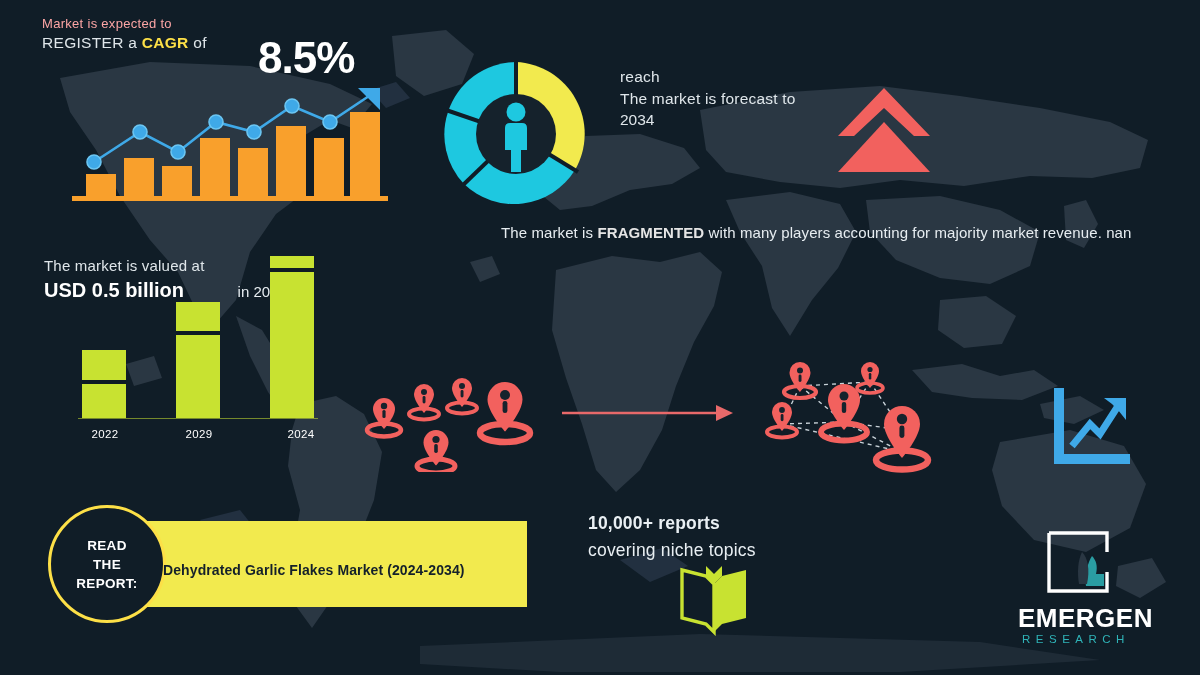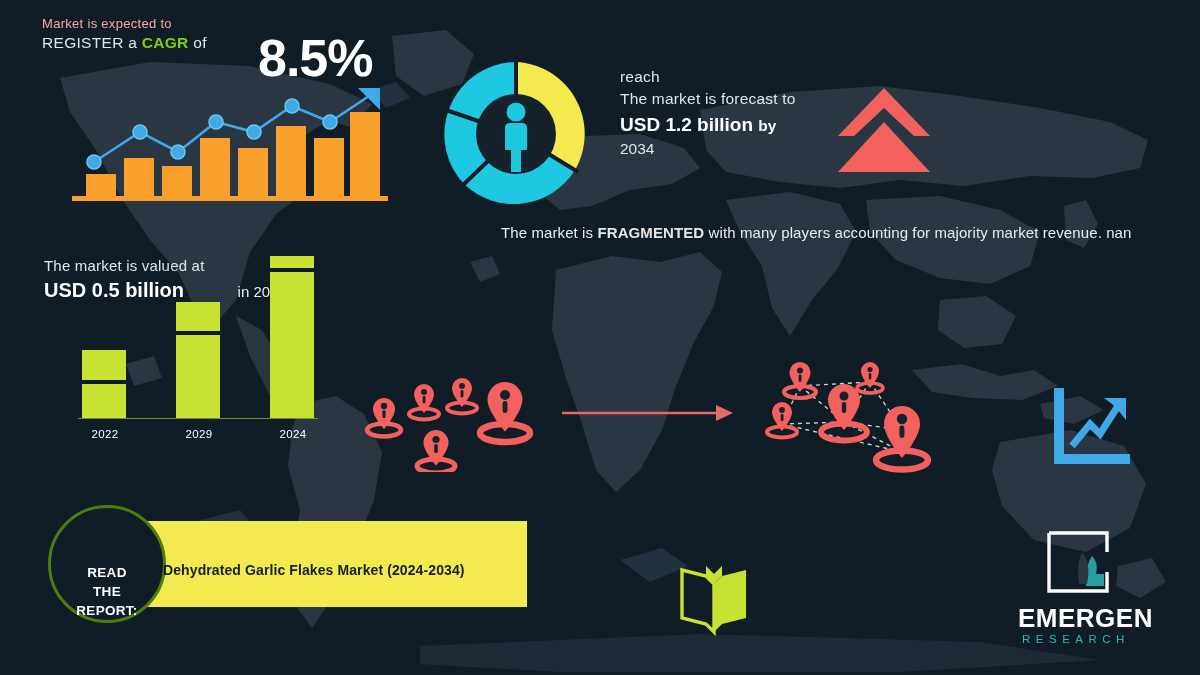--- a/index.html
+++ b/index.html
@@ -17,24 +17,24 @@
     overflow:hidden;
   }
   #worldmap { position:absolute; inset:0; width:1200px; height:675px; }
 
   .abs { position:absolute; }
 
   
   .cagr-block { left:42px; top:14px; width:330px; }
   .cagr-line1 { color:#fca5a5; font-size:13px; letter-spacing:.3px; line-height:19px; }
   .cagr-line2 { color:#dfe6ea; font-size:15.5px; letter-spacing:.3px; line-height:19px; }
-  .cagr-line2 b { color:#84cc16; font-weight:bold; }
+  .cagr-line2 b { color:#fde047; font-weight:bold; }
   .cagr-value {
     position:absolute; left:216px; top:16px;
-    color:#ffffff; font-size:52px; font-weight:bold; letter-spacing:-1px;
+    color:#ffffff; font-size:44px; font-weight:bold; letter-spacing:-1px;
     line-height:56px;
   }
 
   .forecast-block { left:620px; top:66px; width:260px; }
   .forecast-small { color:#dfe6ea; font-size:15.5px; line-height:22px; letter-spacing:.2px; }
   .forecast-big { color:#ffffff; font-size:19px; font-weight:bold; line-height:26px; margin-top:2px; }
   .forecast-big .lite { font-size:15.5px; font-weight:bold; }
   .forecast-tail { color:#dfe6ea; font-size:15.5px; line-height:20px; }
 
   .frag-block { left:501px; top:220px; width:640px; }
@@ -50,23 +50,23 @@
   .reports-line { color:#e9eff3; font-size:17.5px; line-height:27px; letter-spacing:.2px; }
   .reports-line b { font-weight:bold; }
 
   
   .cta-bar {
     left:115px; top:521px; width:412px; height:86px;
     background:#f2ea4e;
   }
   .cta-circle {
     left:48px; top:505px; width:118px; height:118px;
-    border:3px solid #4d7c0f; border-radius:50%;
+    border:3px solid #fde047; border-radius:50%;
     background:#101d27;
-    display:flex; align-items:flex-end; justify-content:center;
+    display:flex; align-items:center; justify-content:center;
   }
   .cta-circle-label {
     color:#ffffff; font-size:13.5px; font-weight:bold; text-align:center;
     line-height:19px; letter-spacing:.3px; white-space:pre-line;
   }
   .cta-title {
     left:163px; top:562px;
     color:#14202a; font-size:14px; font-weight:bold; letter-spacing:.1px;
   }
 
@@ -190,24 +190,20 @@
     </g>
     <circle cx="80" cy="80" r="40" fill="#15222c"></circle>
 
     <circle cx="80" cy="58" r="9.5" fill="#1ec8e0"></circle>
     <path d="M69 74 Q69 69 74 69 L86 69 Q91 69 91 74 L91 96 L85 96 L85 118 L75 118 L75 96 L69 96 Z" fill="#1ec8e0"></path>
   </svg>
 
   <div class="abs forecast-block">
     <div class="forecast-small">reach</div>
     <div class="forecast-small">The market is forecast to</div>
-    <div class="forecast-big">
-      <span>USD 1.2 billion</span>
-      <span class="lite">by</span>
-    </div>
     <div class="forecast-tail">2034</div>
   </div>
 
   <svg class="abs" style="left:836px; top:86px;" width="96" height="88" viewBox="0 0 96 88">
     <path d="M48 2 L94 50 L78 50 L48 22 L18 50 L2 50 Z" fill="#f2615e"></path>
     <path d="M48 36 L94 86 L2 86 Z" fill="#f2615e"></path>
   </svg>
 
   <div class="abs frag-block">
     <div class="frag-text"><span>The market is </span><span class="hl">FRAGMENTED</span><span> with many players accounting for majority market revenue. nan</span></div>
@@ -230,21 +226,21 @@
     <div class="glabel" style="left:0px; width:54px;">2022</div>
 
     <div class="gbar" style="left:98px; width:44px; height:116px;">
       <div class="cap" style="top:29px;"></div>
     </div>
     <div class="glabel" style="left:94px; width:54px;">2029</div>
 
     <div class="gbar" style="left:192px; width:44px; height:162px;">
       <div class="cap" style="top:12px;"></div>
     </div>
-    <div class="glabel" style="left:188px; width:54px;">2024</div>
+    <div class="glabel" style="left:196px; width:54px;">2024</div>
   </div>
 
   <svg class="abs" style="left:362px; top:368px;" width="180" height="104" viewBox="0 0 180 104">
     <g fill="#f2615e">
 
       <g>
         <ellipse cx="22" cy="62" rx="17" ry="6.5" fill="none" stroke="#f2615e" stroke-width="4.5"></ellipse>
         <path d="M22 30 a11 11 0 0 1 11 11 c0 8 -11 20 -11 20 s-11 -12 -11 -20 a11 11 0 0 1 11 -11 Z"></path>
         <circle cx="22" cy="38" r="3.2" fill="#16232d"></circle>
         <rect x="20.4" y="42" width="3.2" height="8" rx="1.5" fill="#16232d"></rect>
@@ -334,20 +330,24 @@
   </svg>
 
   <div class="abs cta-bar"></div>
   <div class="abs cta-circle">
     <div class="cta-circle-label">READ
 THE
 REPORT:</div>
   </div>
   <div class="abs cta-title">Dehydrated Garlic Flakes Market (2024-2034)</div>
 
+  <div class="abs reports-block">
+    <div class="reports-line"><b>10,000+ reports</b></div>
+    <div class="reports-line">covering niche topics</div>
+  </div>
 
   <svg class="abs" style="left:676px; top:562px;" width="76" height="74" viewBox="0 0 76 74">
     <path d="M6 8 L30 14 L38 22 L38 70 L30 62 L6 56 Z" fill="none" stroke="#c8e231" stroke-width="3.4"></path>
     <path d="M70 8 L46 14 L38 22 L38 70 L46 62 L70 56 Z" fill="#c8e231"></path>
     <path d="M30 14 L38 22 L46 14 L46 4 L38 12 L30 4 Z" fill="#c8e231"></path>
   </svg>
 
   <div class="abs logo-block">
     <svg class="logo-square" viewBox="0 0 64 64">
       <path d="M3 3 L61 3 L61 22 M61 42 L61 61 L3 61 L3 3" fill="none" stroke="#ffffff" stroke-width="3.4"></path>

